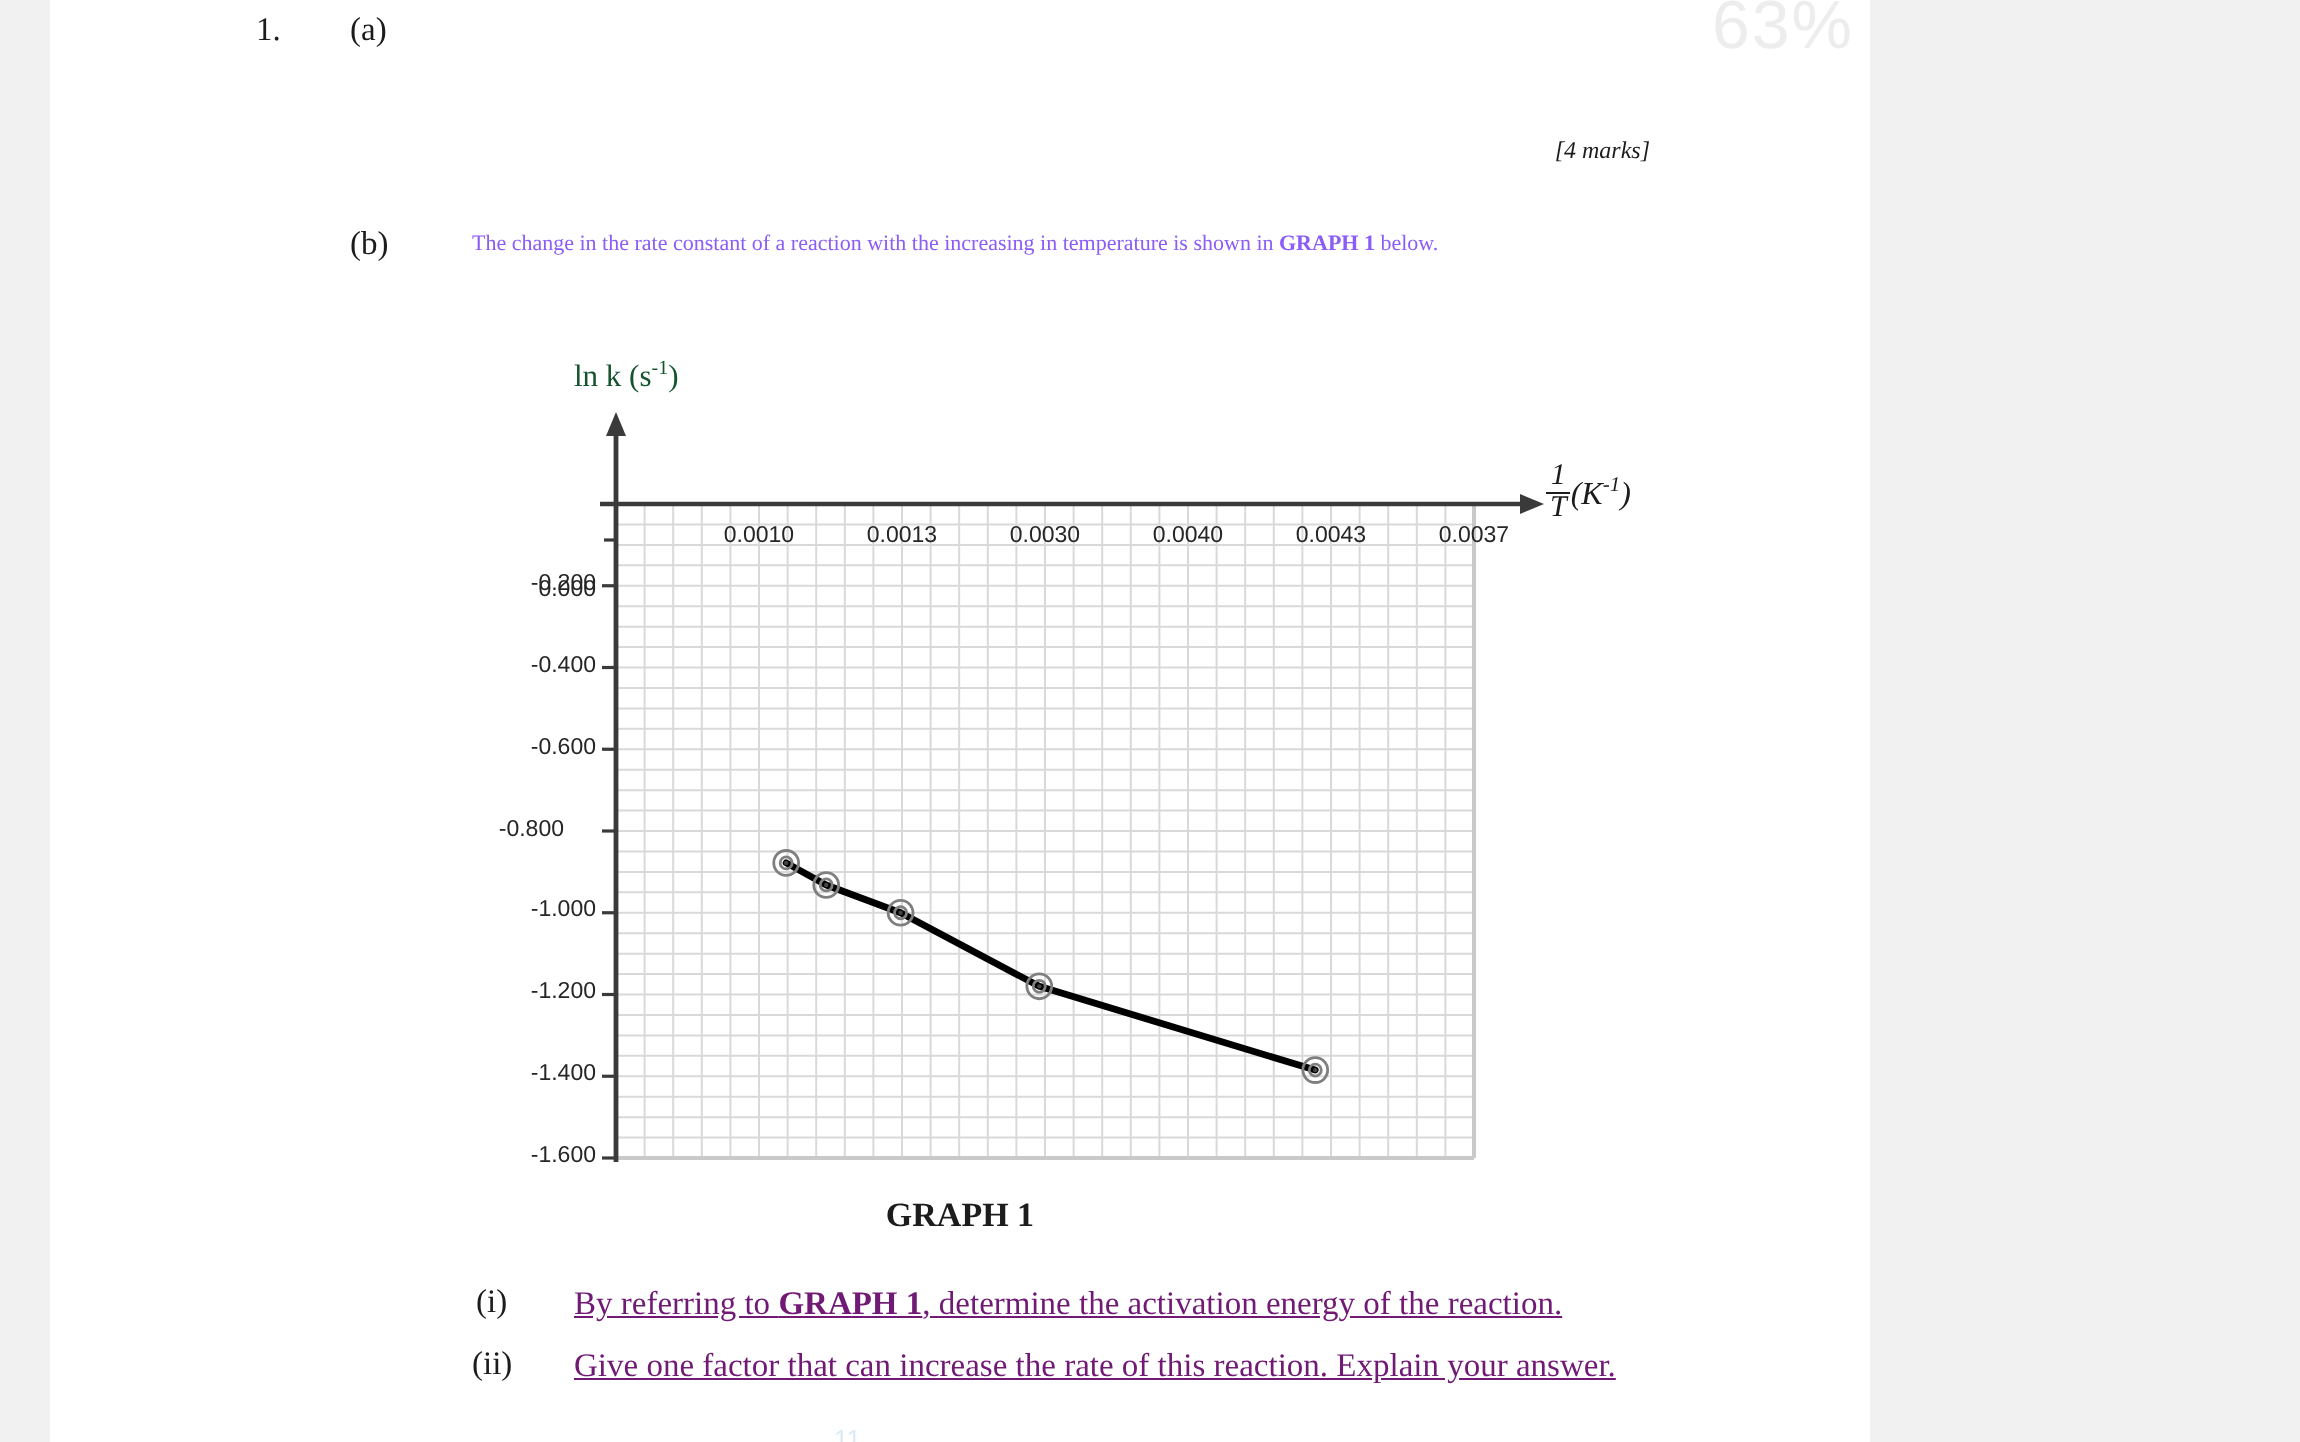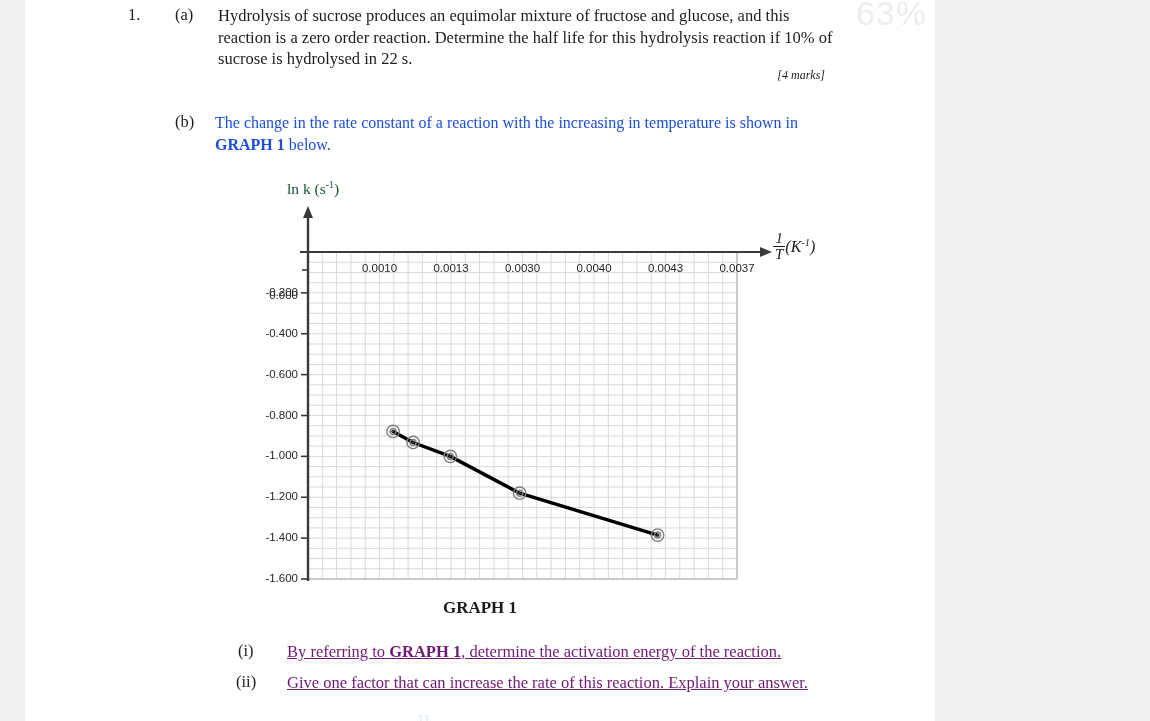--- a/index.html
+++ b/index.html
@@ -31,22 +31,22 @@
   .part-a-body {
     position:absolute; left:193px; top:5px; width:625px;
     font-size:16.5px; line-height:21.5px; color:#1c1c1c; text-align:left;
   }
   .marks {
     position:absolute; left:193px; top:68px; width:607px;
     font-size:12px; font-style:italic; color:#1c1c1c; text-align:right;
   }
   .part-b-label { position:absolute; left:150px; top:112px; font-size:16.5px; color:#1c1c1c; }
   .part-b-body {
-    position:absolute; left:190px; top:112px; width:630px;
-    font-size:16px; line-height:21.5px; color:#1d4ed8;
+    position:absolute; left:211px; top:112px; width:630px;
+    font-size:11px; line-height:21.5px; color:#8b5cf6;
   }
   b { font-weight:bold; }
 
   
   #chart { position:absolute; left:0; top:0; width:910px; height:640px; }
   .ylabel-top {
     position:absolute; left:262px; top:179px;
     font-size:15.5px; color:#14532d;
   }
   .ylabel-top sup { font-size:10px; vertical-align:super; }
@@ -91,21 +91,20 @@
 </head>
 <body>
 
 <div id="page">
 
   <div class="watermark">63%</div>
 
   <div class="qnum">1.</div>
 
   <div class="part-a-label">(a)</div>
-  <div class="part-a-body">Hydrolysis of sucrose produces an equimolar mixture of fructose and glucose, and this reaction is a zero order reaction. Determine the half life for this hydrolysis reaction if 10% of sucrose is hydrolysed in 22 s.</div>
   <div class="marks">[4 marks]</div>
 
   <div class="part-b-label">(b)</div>
   <div class="part-b-body">
     <span>The change in the rate constant of a reaction with the increasing in temperature is shown in </span><b>GRAPH 1</b><span> below.</span>
   </div>
 
   <div id="chart">
 
     <div class="ylabel-top">
@@ -235,21 +234,21 @@
   <div class="tick-label" style="left: 330.5px; top: 262px; width: 48px; text-align: center;">0.0010</div>
       <div class="tick-label" style="left: 402px; top: 262px; width: 48px; text-align: center;">0.0013</div>
       <div class="tick-label" style="left: 473.5px; top: 262px; width: 48px; text-align: center;">0.0030</div>
       <div class="tick-label" style="left: 545px; top: 262px; width: 48px; text-align: center;">0.0040</div>
       <div class="tick-label" style="left: 616.5px; top: 262px; width: 48px; text-align: center;">0.0043</div>
       <div class="tick-label" style="left: 688px; top: 262px; width: 48px; text-align: center;">0.0037</div>
       <div class="tick-label ytick" style="left: 217px; top: 245px; width: 56px; margin-top: 44px;">0.000</div>
       <div class="tick-label ytick" style="left: 217px; top: 285.875px; width: 56px;">-0.200</div>
       <div class="tick-label ytick" style="left: 217px; top: 326.75px; width: 56px;">-0.400</div>
       <div class="tick-label ytick" style="left: 217px; top: 367.625px; width: 56px;">-0.600</div>
-      <div class="tick-label ytick" style="left: 217px; top: 408.5px; width: 56px;">-0.800</div>
+      <div class="tick-label ytick" style="left: 201px; top: 408.5px; width: 56px;">-0.800</div>
       <div class="tick-label ytick" style="left: 217px; top: 449.375px; width: 56px;">-1.000</div>
       <div class="tick-label ytick" style="left: 217px; top: 490.25px; width: 56px;">-1.200</div>
       <div class="tick-label ytick" style="left: 217px; top: 531.125px; width: 56px;">-1.400</div>
       <div class="tick-label ytick" style="left: 217px; top: 572px; width: 56px;">-1.600</div>
     </div>
 
   <div class="sub-label" style="left:213px; top:641px;">(i)</div>
   <div class="sub-body" id="item-i-body">
     <span>By referring to </span><b>GRAPH 1</b><span>, determine the activation energy of the reaction.</span>
   </div>

